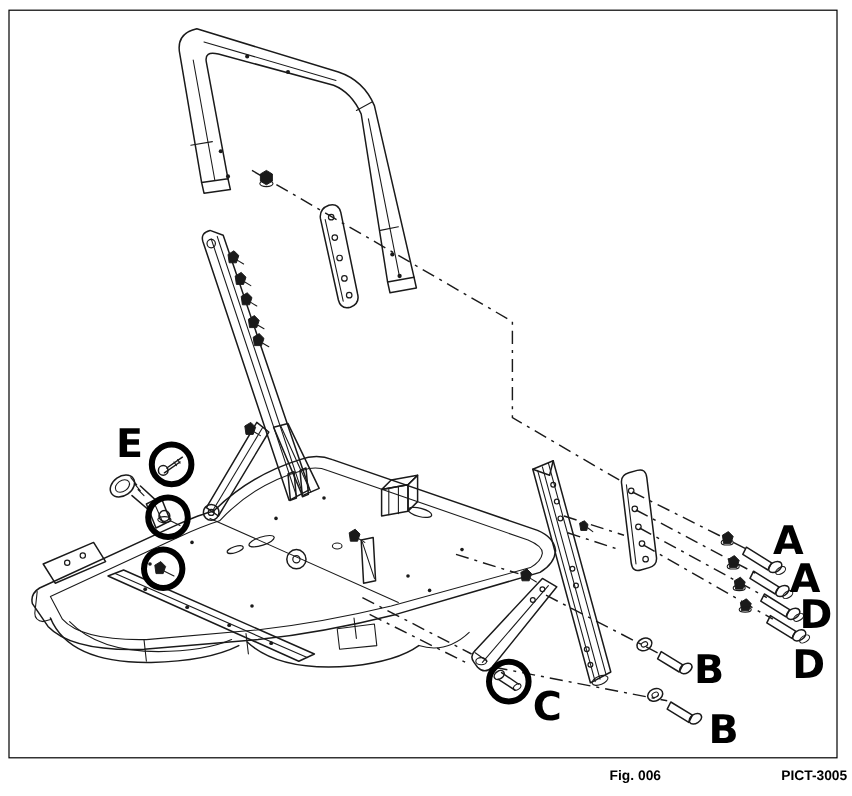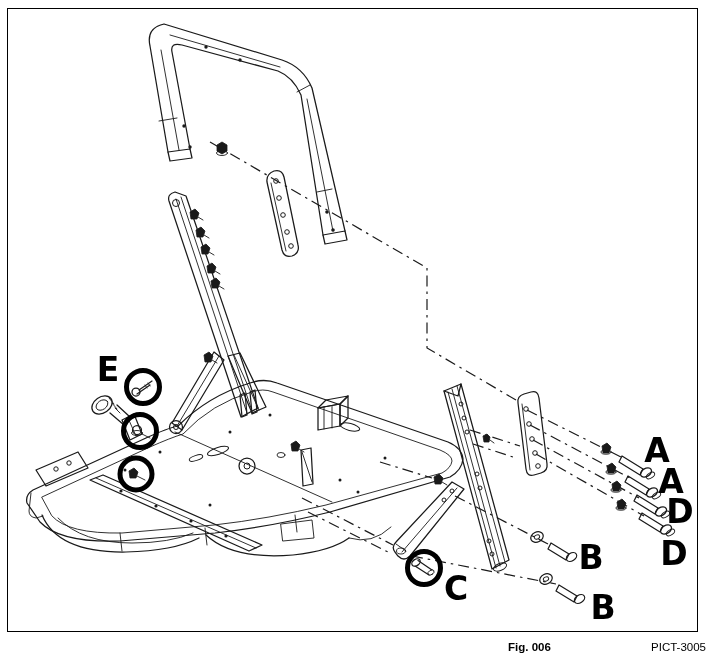--- a/index.html
+++ b/index.html
@@ -1,21 +1,21 @@
 <!DOCTYPE html>
 <html><head>
 <meta charset="utf-8">
 <style>
   html,body{margin:0;padding:0;background:#fff;}
   .page{position:relative;width:710px;height:663px;background:#fff;font-family:"Liberation Sans",sans-serif;overflow:hidden;}
   .frame-border{position:absolute;left:7px;top:8px;width:691px;height:624px;border:1.6px solid #000;box-sizing:border-box;background:#fff;}
   .artwork{position:absolute;left:0;top:0;width:710px;height:663px;}
   .caption{position:absolute;top:641px;font-size:11.5px;color:#000;text-align:right;}
   .caption.fig{left:508px;font-weight:bold;}
-  .caption.code{right:4px;font-weight:normal;}
+  .caption.code{right:4px;font-weight:bold;}
   svg{display:block;}
   .ln{fill:none;stroke:#1a1a1a;stroke-width:1.25;stroke-linecap:round;stroke-linejoin:round;}
   .thin{stroke-width:0.9;}
   .dash{fill:none;stroke:#1a1a1a;stroke-width:1.2;stroke-dasharray:11 5 2.5 5;stroke-linecap:butt;}
   .callout{fill:none;stroke:#000;stroke-width:5;}
   .dark{fill:#1a1a1a;stroke:#1a1a1a;stroke-width:0.8;}
   .hole{fill:none;stroke:#1a1a1a;stroke-width:1;}
   .dot{fill:#1a1a1a;stroke:none;}
   text.callout-letter{font-family:"DejaVu Sans","Liberation Sans",sans-serif;font-weight:bold;font-size:33px;fill:#000;text-anchor:middle;}
 </style>

